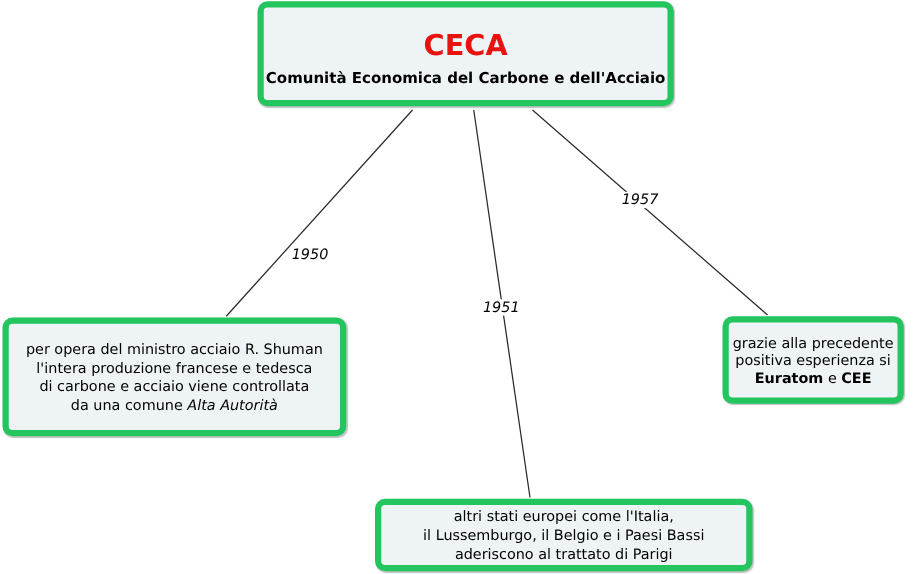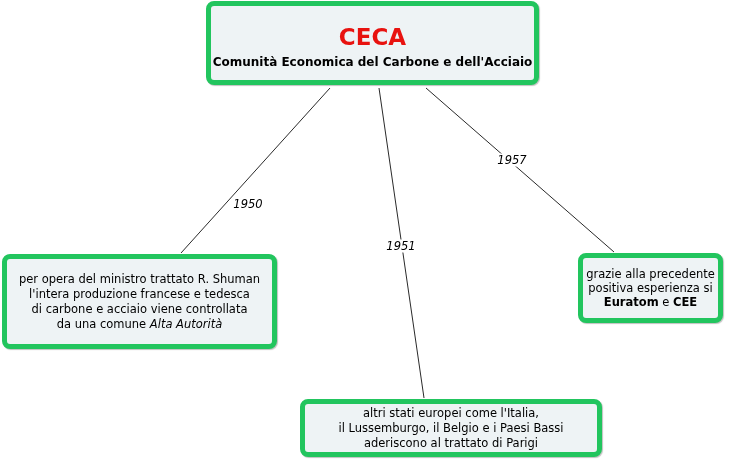--- a/index.html
+++ b/index.html
@@ -87,21 +87,21 @@
 <div class="link-label" style="left:248px; top:176px;margin-top:28px;">1950</div>
 <div class="link-label" style="left:401px; top:246px;">1951</div>
 <div class="link-label" style="left:512px; top:160px;">1957</div>
 
 <div class="node node-main">
   <span class="main-title">CECA</span>
   <span class="main-subtitle">Comunità Economica del Carbone e dell'Acciaio</span>
 </div>
 
 <div class="node node-left">
-  <span class="line">per opera del ministro trattato R. Shuman</span>
+  <span class="line">per opera del ministro acciaio R. Shuman</span>
   <span class="line">l'intera produzione francese e tedesca</span>
   <span class="line">di carbone e acciaio viene controllata</span>
   <span class="line"><span>da una comune </span><span class="em">Alta Autorità</span></span>
 </div>
 
 <div class="node node-right">
   <span class="line">grazie alla precedente</span>
   <span class="line">positiva esperienza si</span>
   <span class="line"><span class="b">Euratom</span><span style="white-space:pre;"> e </span><span class="b">CEE</span></span>
 </div>

